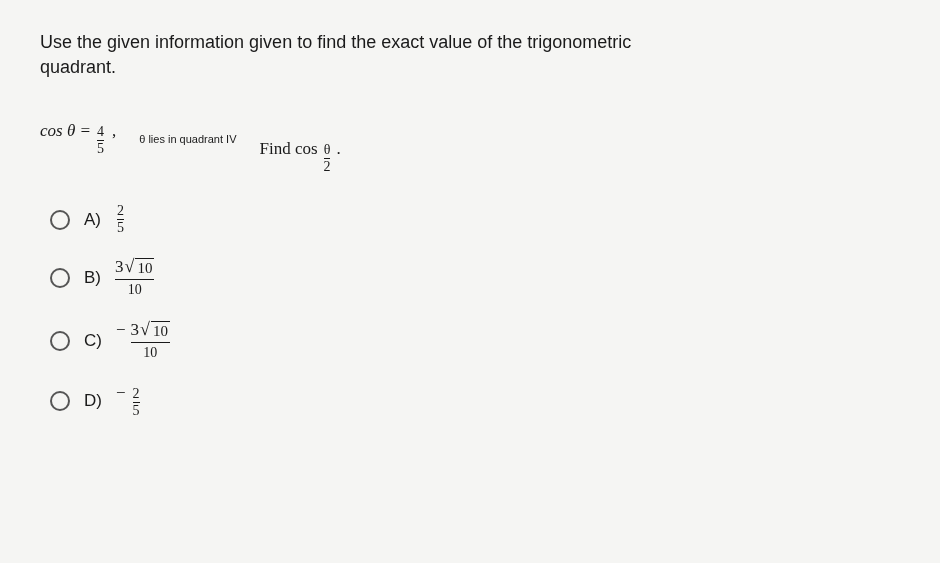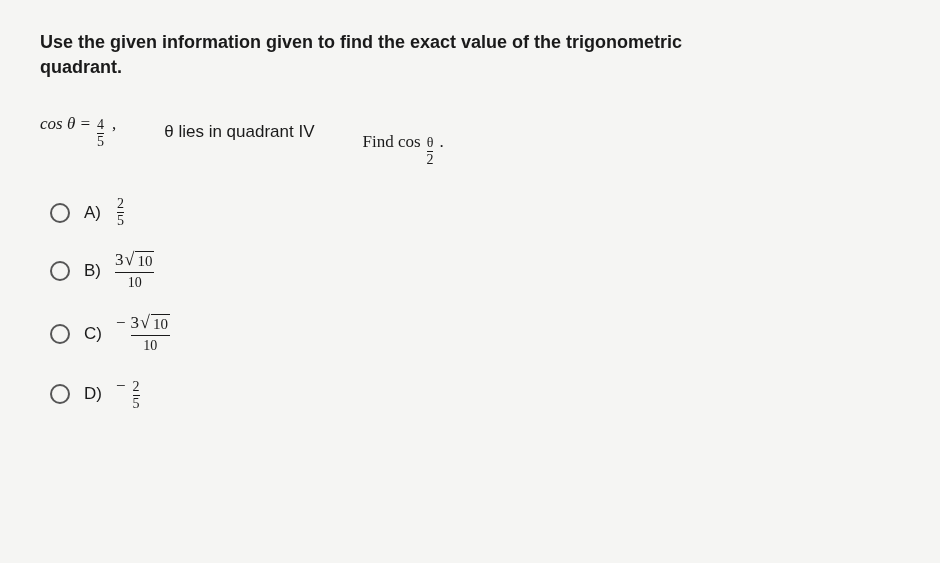--- a/index.html
+++ b/index.html
@@ -20,30 +20,30 @@
       padding: 30px 40px;
       overflow: hidden;
     }
 
     .page-container {
       width: 100%;
     }
 
     .instructions {
       font-size: 18px;
-      font-weight: 700;
+      font-weight: 400;
       line-height: 1.4;
-      margin-bottom: 16px;
+      margin-bottom: 23px;
       font-family: Arial, sans-serif;
     }
 
     .problem-row {
       display: flex;
       align-items: center;
-      gap: 48px;
+      gap: 23px;
       margin-bottom: 30px;
       font-size: 17px;
     }
 
     .given-info {
       display: flex;
       align-items: baseline;
       gap: 4px;
     }
 
@@ -63,21 +63,21 @@
     }
 
     .fraction .den {
       font-size: 14px;
       line-height: 1;
       padding-top: 1px;
     }
 
     .quadrant-info {
       font-family: Arial, sans-serif;
-      font-size: 17px;
+      font-size: 11px;
       text-align: center;
     }
 
     .find-label {
       font-family: Liberation Serif, serif;
       font-size: 17px;
       display: flex;
       align-items: baseline;
       gap: 4px;
       margin-top: 36px;

